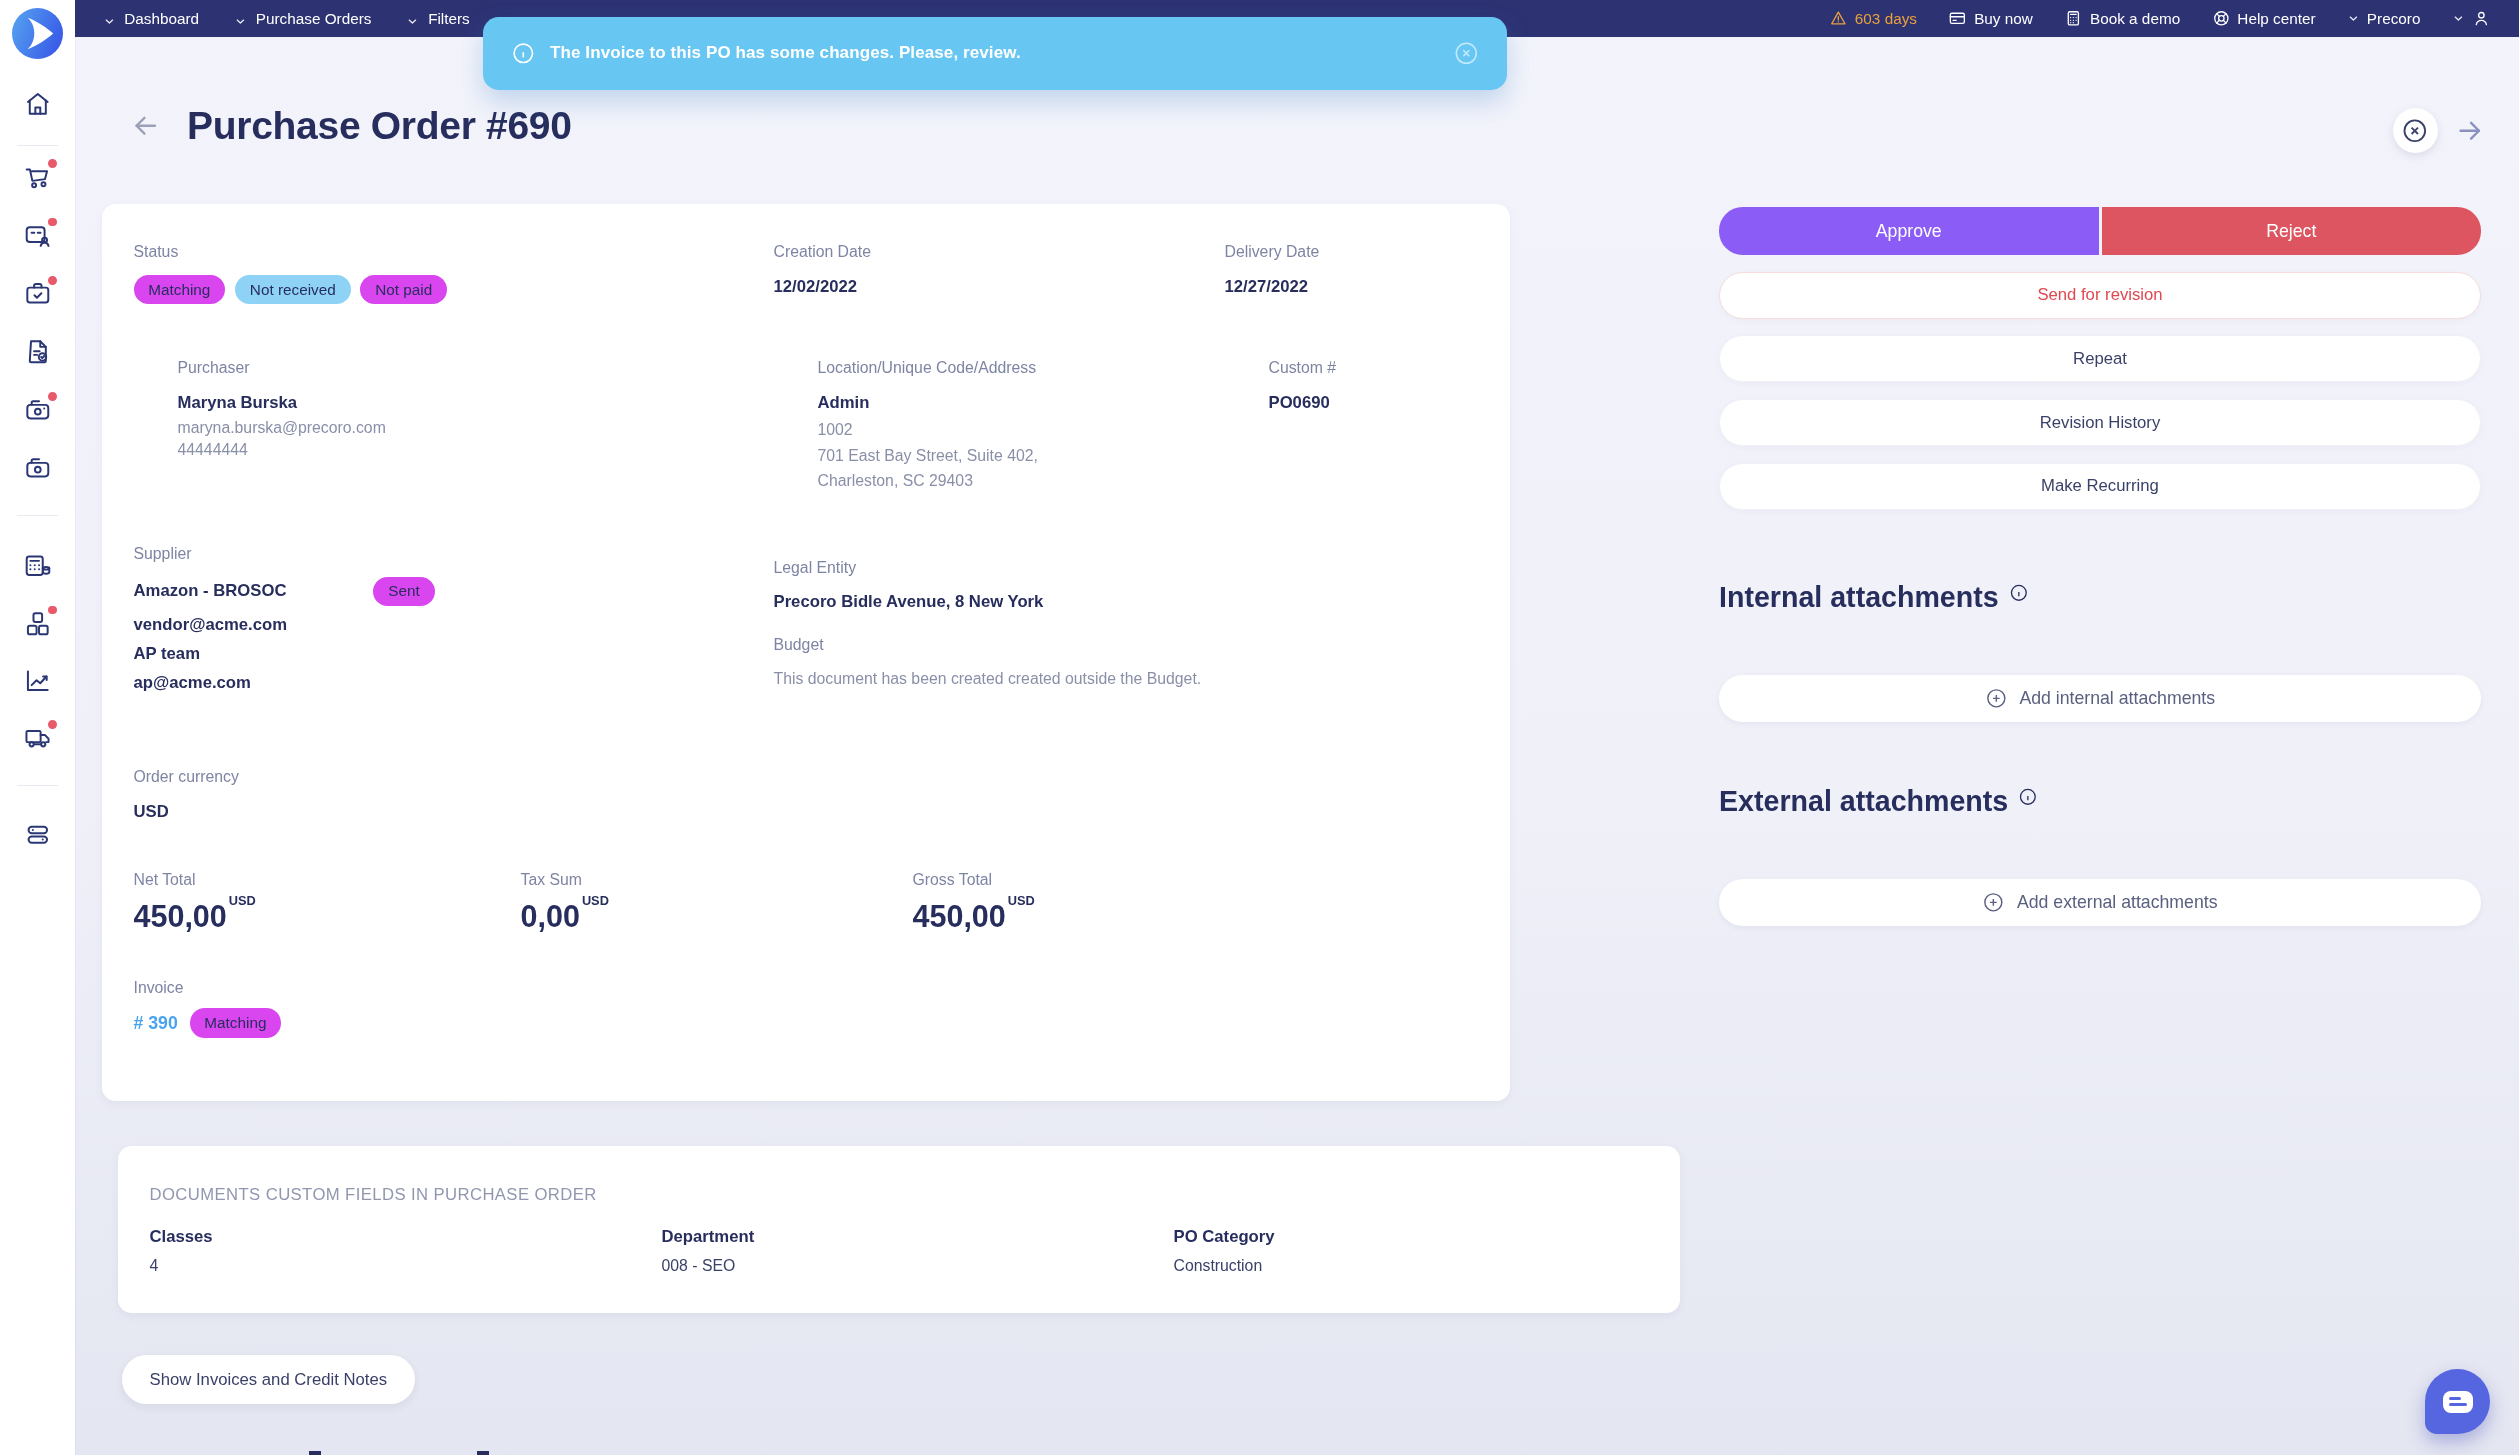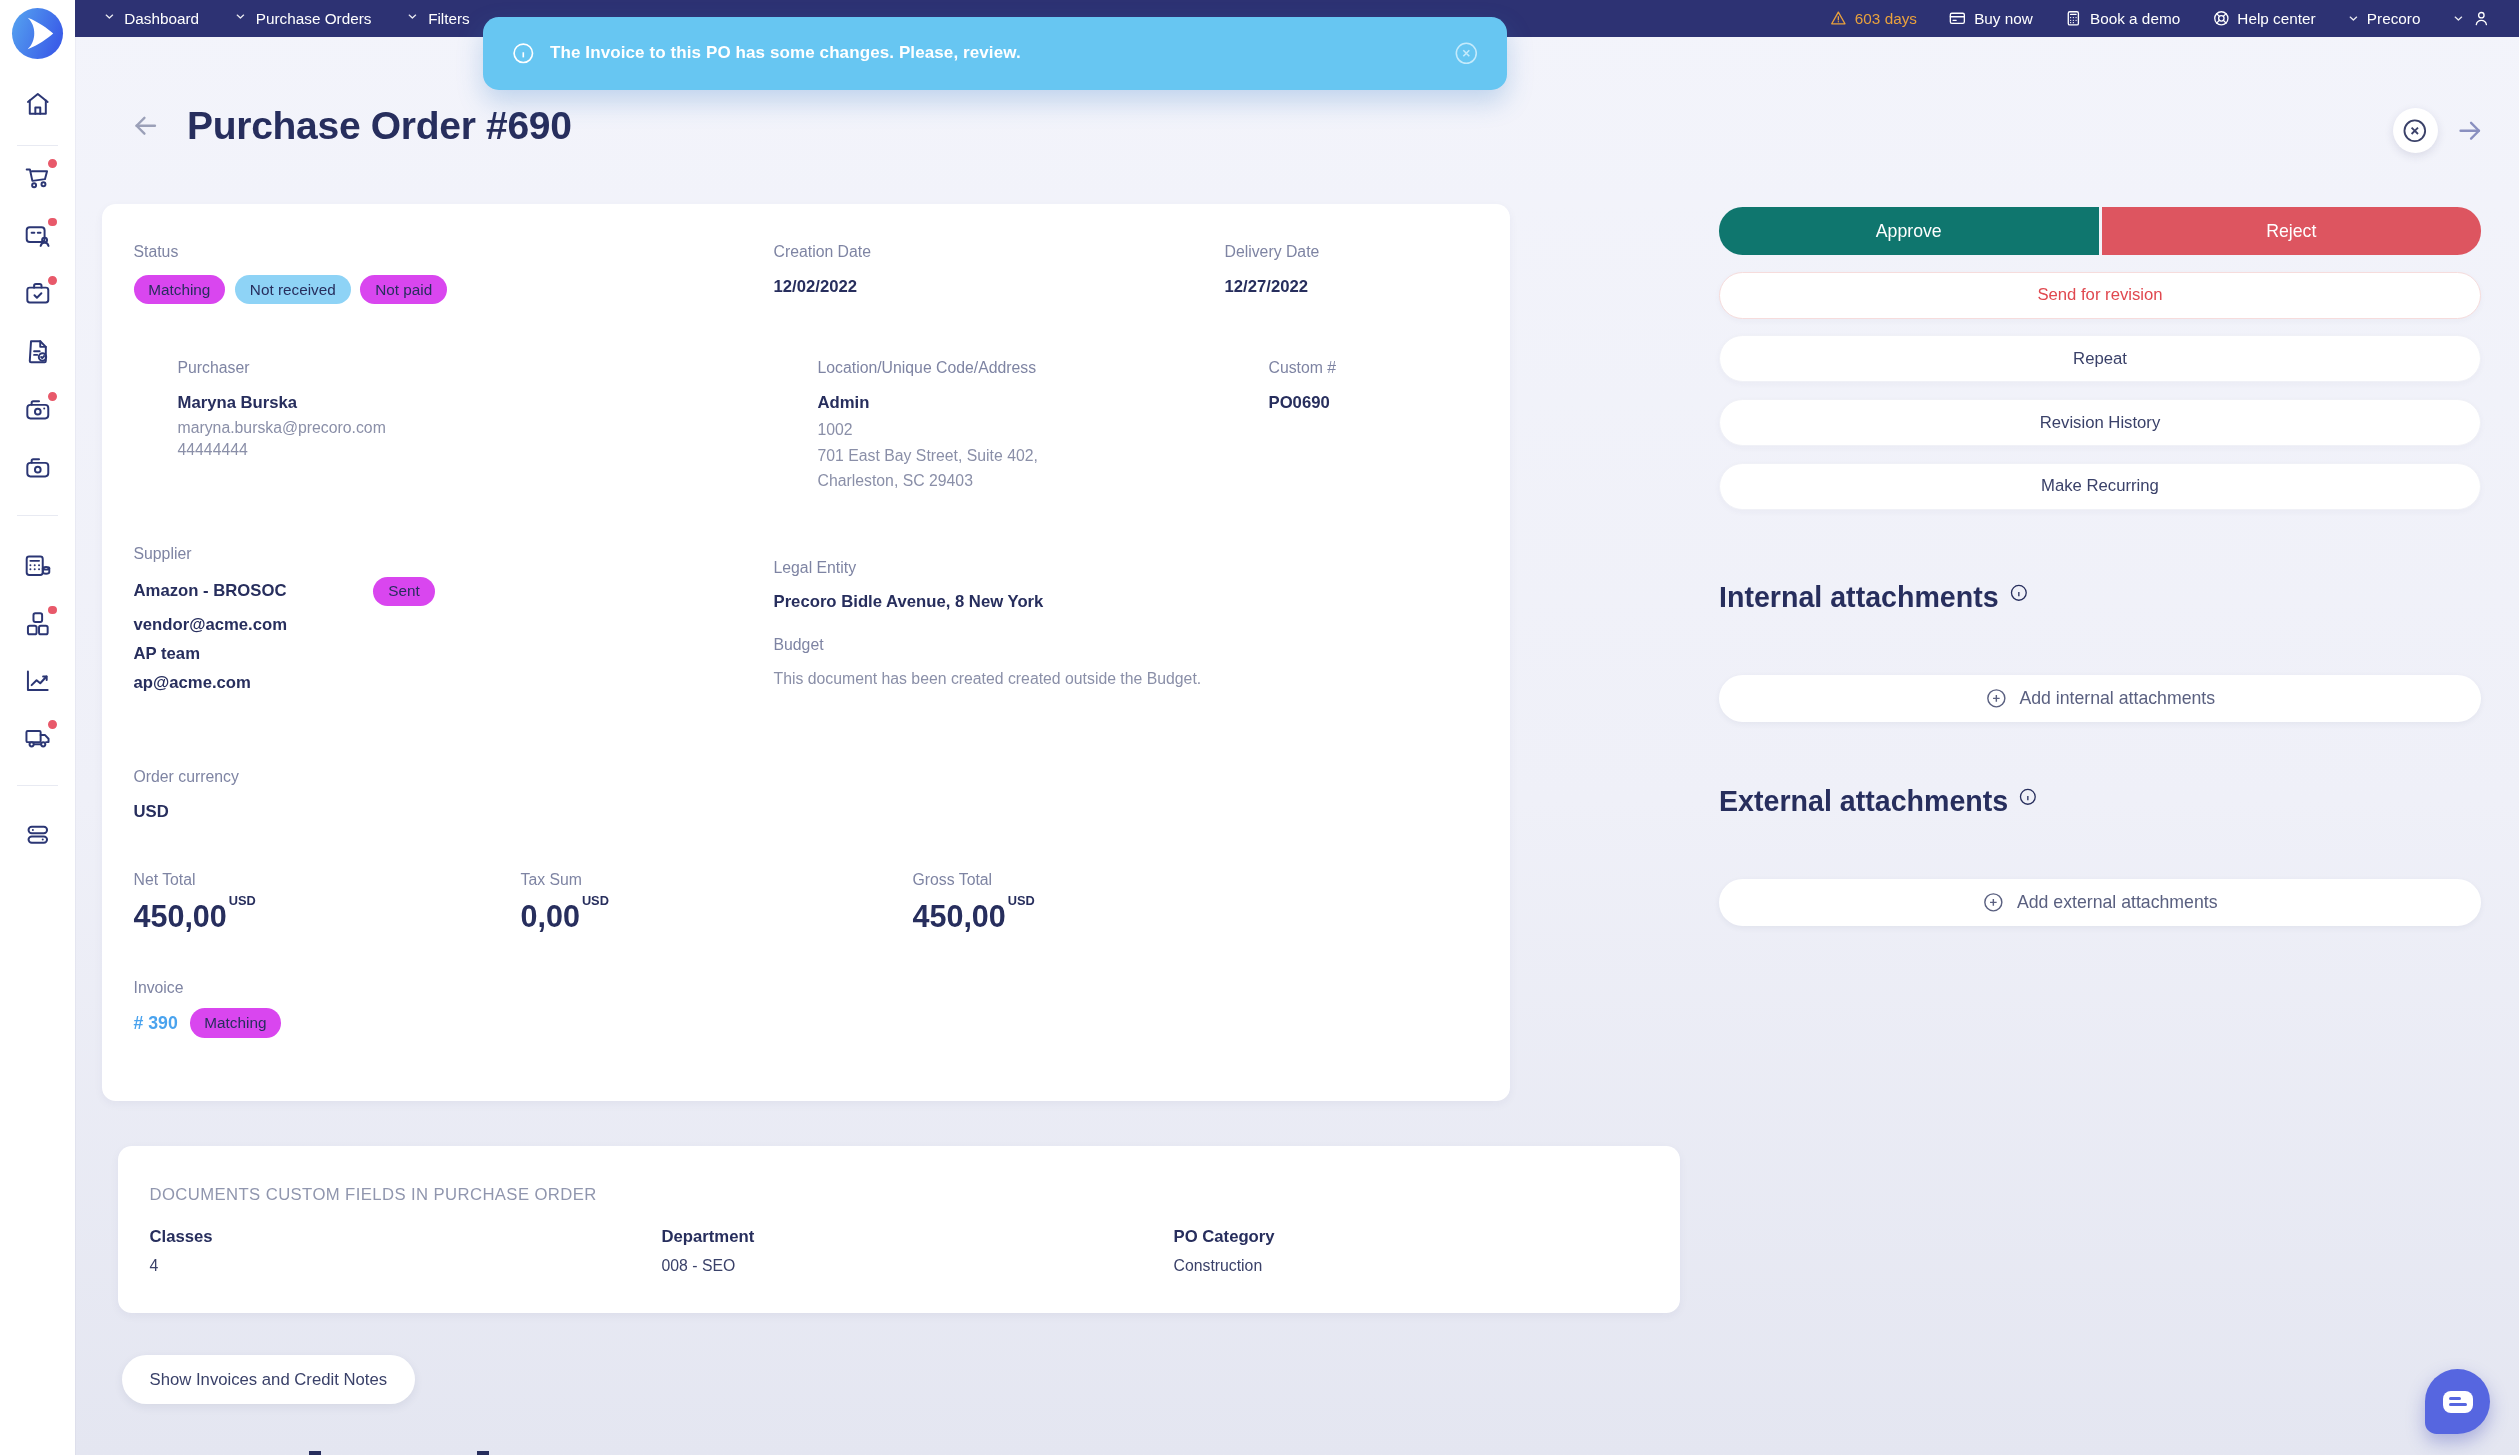--- a/index.html
+++ b/index.html
@@ -11,21 +11,21 @@
   }
   svg { display:block; }
 
   
   .topbar{
     position:absolute; left:75px; top:0; right:0; height:37px;
     background:#2D3273; display:flex; align-items:center;
     padding:0 29.6px 0 27.6px; color:#fff; z-index:4;
   }
   .topnav{ display:flex; align-items:center; gap:35px; }
-  .topnav-item{ display:flex; align-items:flex-start; gap:8.9px; font-size:15.3px; cursor:pointer; }
+  .topnav-item{ display:flex; align-items:flex-end; gap:8.9px; font-size:15.3px; cursor:pointer; }
   .chev{ width:12.8px; height:12.8px; stroke:#fff; opacity:.9; }
   .topbar .spacer{ flex:1; }
   .topright{ display:flex; align-items:center; gap:31.5px; }
   .topright .item{ display:flex; align-items:center; gap:7px; font-size:15.3px; cursor:pointer; }
   .trial{ color:#E9A13C; }
   .nav-ic{ width:18.7px; height:18.7px; stroke:#fff; fill:none; stroke-width:1.7; stroke-linecap:round; stroke-linejoin:round; }
   .nav-ic.orange{ stroke:#E9A13C; }
 
   
   .sidebar{
@@ -100,21 +100,21 @@
 
   .show-inv{ position:absolute; left:122px; top:1355px; height:49px; padding:0 27.6px; border:none; cursor:pointer;
              background:#fff; border-radius:24.6px; box-shadow:0 3px 9.9px rgba(40,45,90,.08);
              font-family:"Liberation Sans",sans-serif; font-size:16.7px; color:#3A4169; }
 
   
   .right-col{ position:absolute; left:1719px; top:207px; width:762px; }
   .seg{ display:flex; height:48px; gap:3px; }
   .seg button{ flex:1; border:none; color:#fff; font-family:"Liberation Sans",sans-serif;
                font-size:17.7px; font-weight:500; cursor:pointer; }
-  .seg .ok{ background:#0f766e; border-radius:23.6px 0 0 23.6px; }
+  .seg .ok{ background:#8b5cf6; border-radius:23.6px 0 0 23.6px; }
   .seg .no{ background:#DD5560; border-radius:0 23.6px 23.6px 0; }
   .pill-btn{ width:100%; height:47px; margin-top:16.7px; background:#fff; border-radius:23.6px;
              border:1px solid #F0F1F7; box-shadow:0 2px 5.9px rgba(40,45,90,.04); cursor:pointer;
              font-family:"Liberation Sans",sans-serif; font-size:16.7px; color:#3A4169; }
   .pill-btn.warn{ color:#E0484F; border-color:#F6DCDC; }
 
   .attach-head{ display:flex; align-items:flex-start; gap:9.9px; margin-top:71px; }
   .attach-head.second{ margin-top:63px; }
   .attach-head h2{ font-size:28.6px; font-weight:800; color:#272E5D; }
   .info-ic{ width:19.7px; height:19.7px; stroke:#272E5D; fill:none; stroke-width:1.6; margin-top:2px; cursor:pointer; }

